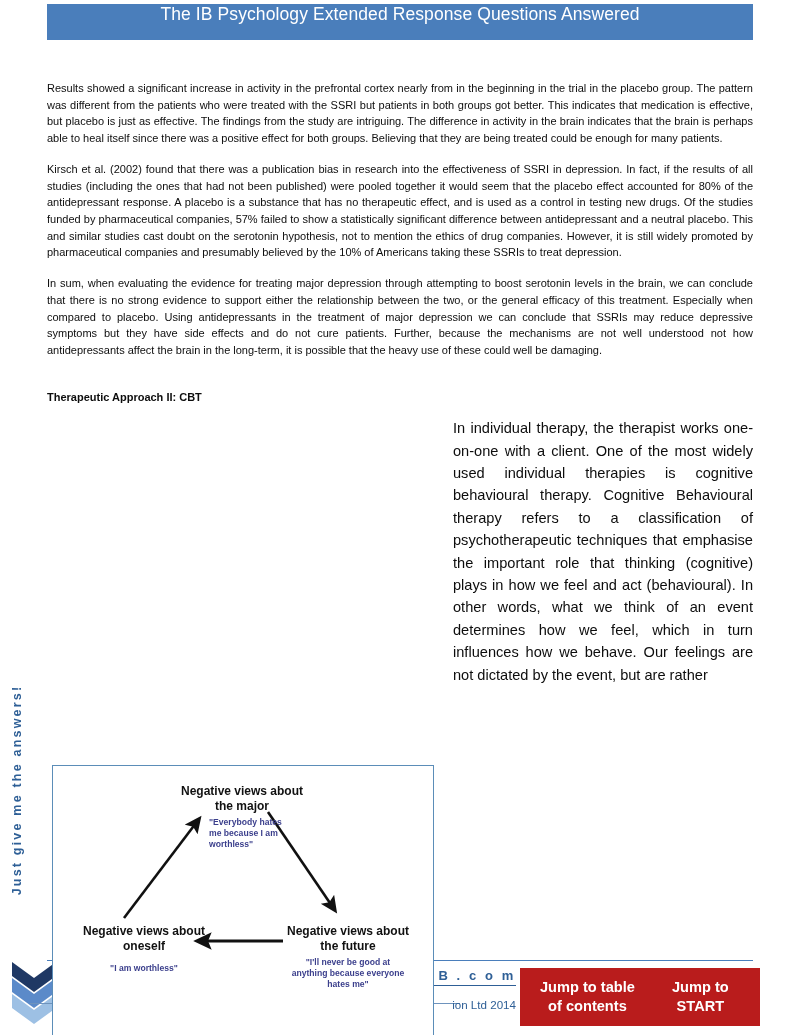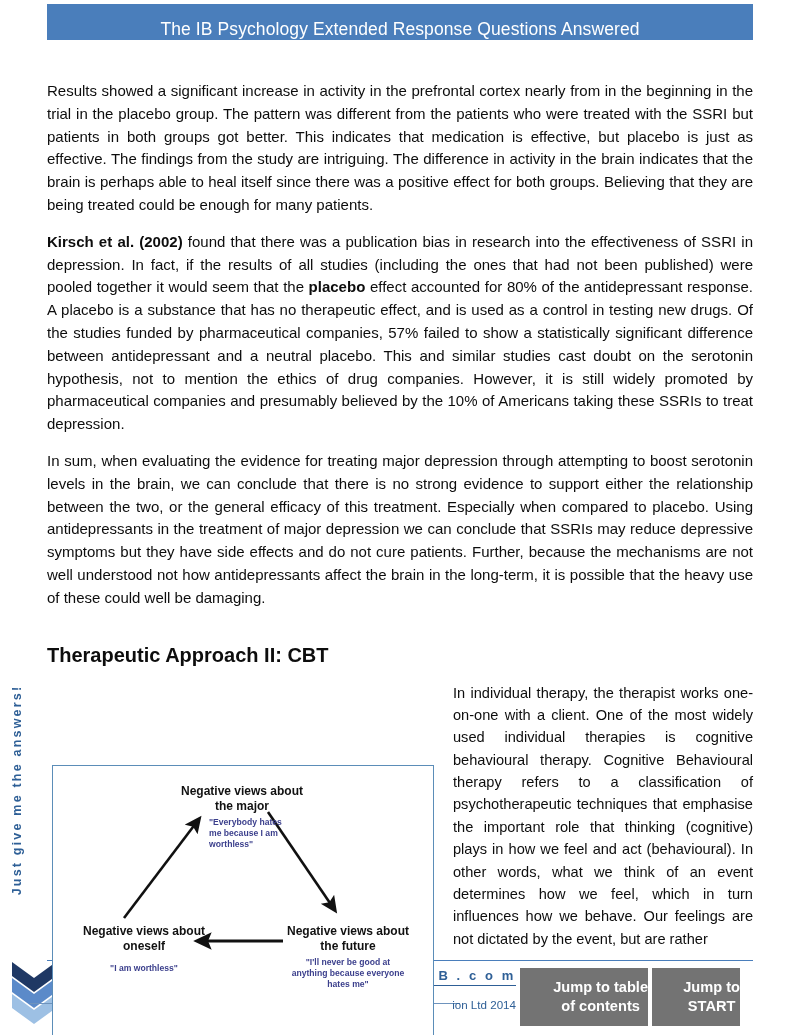--- a/index.html
+++ b/index.html
@@ -18,21 +18,21 @@
 
   
   .header-bar {
     position: absolute;
     left: 47px;
     top: 4px;
     width: 706px;
     height: 36px;
     background: #4a7ebb;
     display: flex;
-    align-items: flex-end;
+    align-items: flex-start;
     justify-content: center;
   }
   .header-title {
     color: #ffffff;
     font-size: 17.5px;
     letter-spacing: 0.1px;
     white-space: nowrap;
   }
 
   
@@ -68,32 +68,32 @@
 
   
   .content {
     position: absolute;
     left: 47px;
     top: 80px;
     width: 706px;
   }
   p.para {
     margin: 0 0 14px 0;
-    font-size: 15px;
+    font-size: 11px;
     line-height: 1.52;
     text-align: justify;
     text-justify: inter-word;
     hyphens: none;
   }
   p.para:last-child { margin-bottom: 0; }
-  .b { font-weight: bold; }
+  .b { font-weight: normal; }
 
   .section-heading {
     margin: 30px 0 12px 0;
-    font-size: 20px;
+    font-size: 11px;
     font-weight: bold;
     line-height: 1.5;
   }
 
   
   .wrap-para {
     margin: 0;
     font-size: 14.6px;
     line-height: 1.535;
     text-align: justify;
@@ -184,30 +184,31 @@
     position: absolute;
     left: 30px;
     top: 1003px;
     width: 430px;
     border-top: 1.1px solid #6e93bd;
     z-index: 1;
   }
 
   .jump-btn {
     position: absolute;
-    background: #737373;
+    background: #b91c1c;
     color: #ffffff;
     font-size: 14.6px;
     font-weight: bold;
     display: flex;
     align-items: center;
-    justify-content: flex-end;
+    justify-content: flex-start;
     text-align: center;
     line-height: 1.32;
     z-index: 3;
+    padding-left: 20px;
   }
   .jump-toc   { left: 520px; top: 968px; width: 128px; height: 58px; }
   .jump-start { left: 652px; top: 968px; width: 88px; height: 58px; }
 </style>
 </head>
 <body>
 
 <div class="header-bar">
   <div class="header-title">The IB Psychology Extended Response Questions Answered</div>
 </div>

